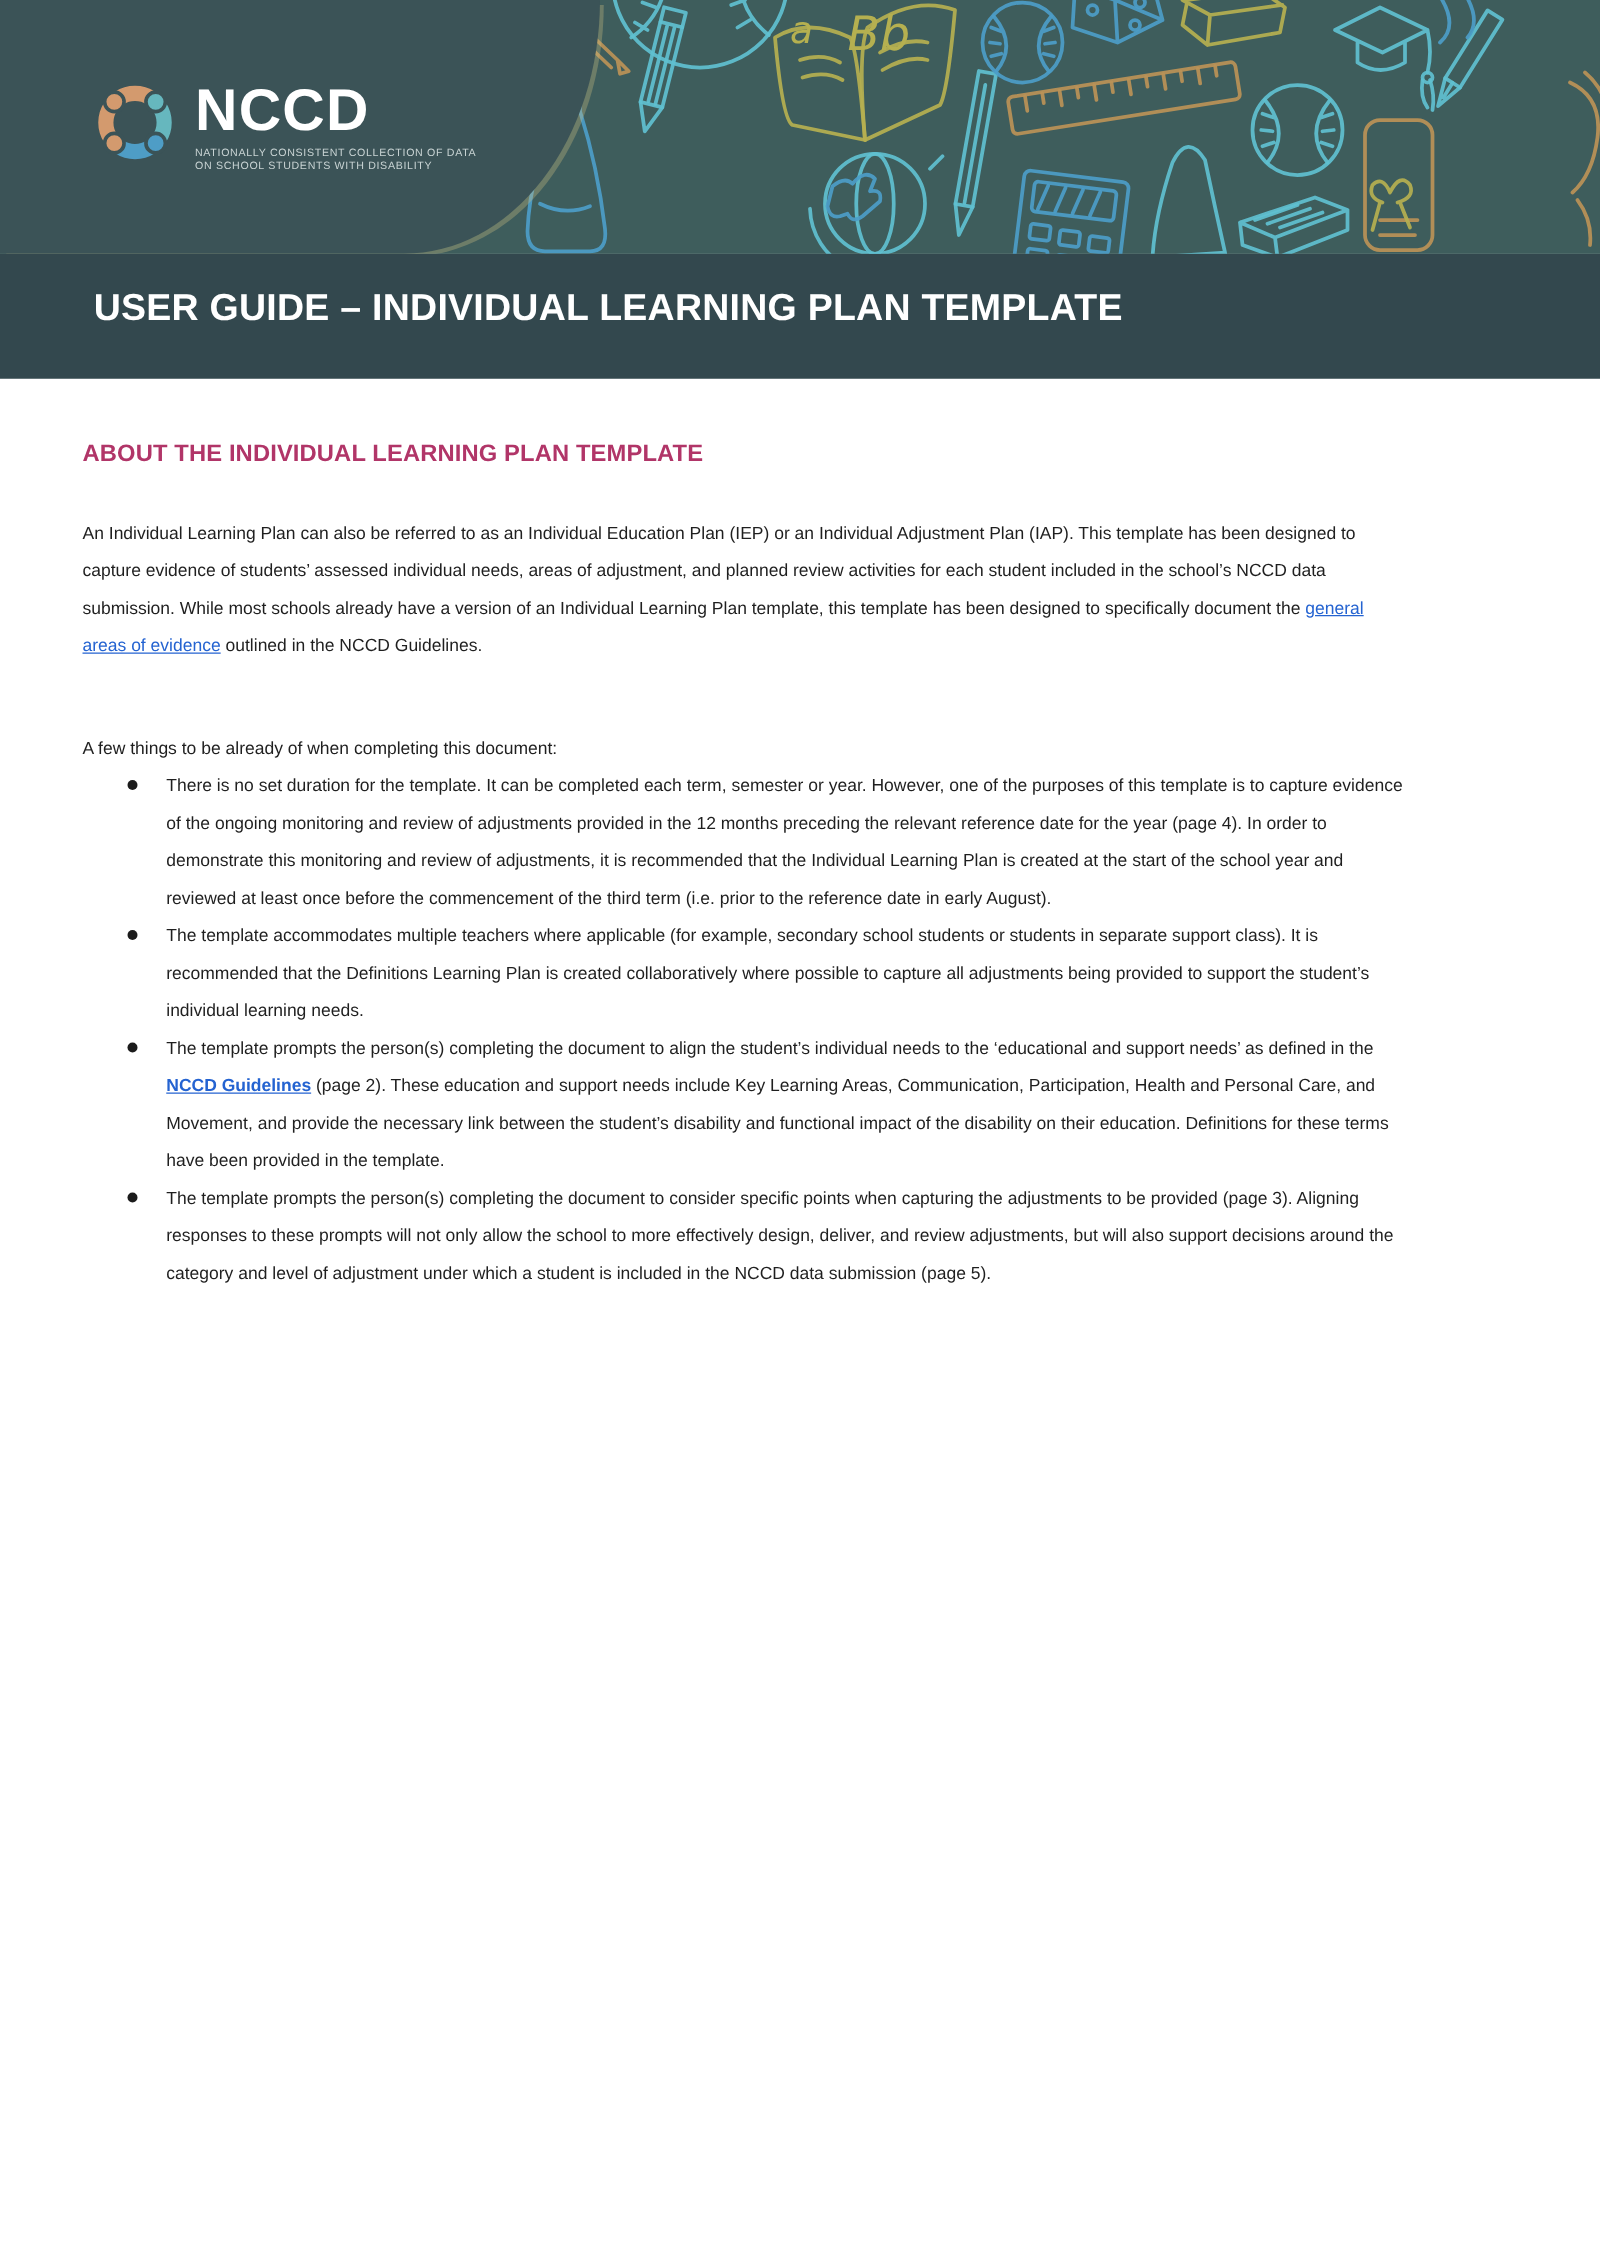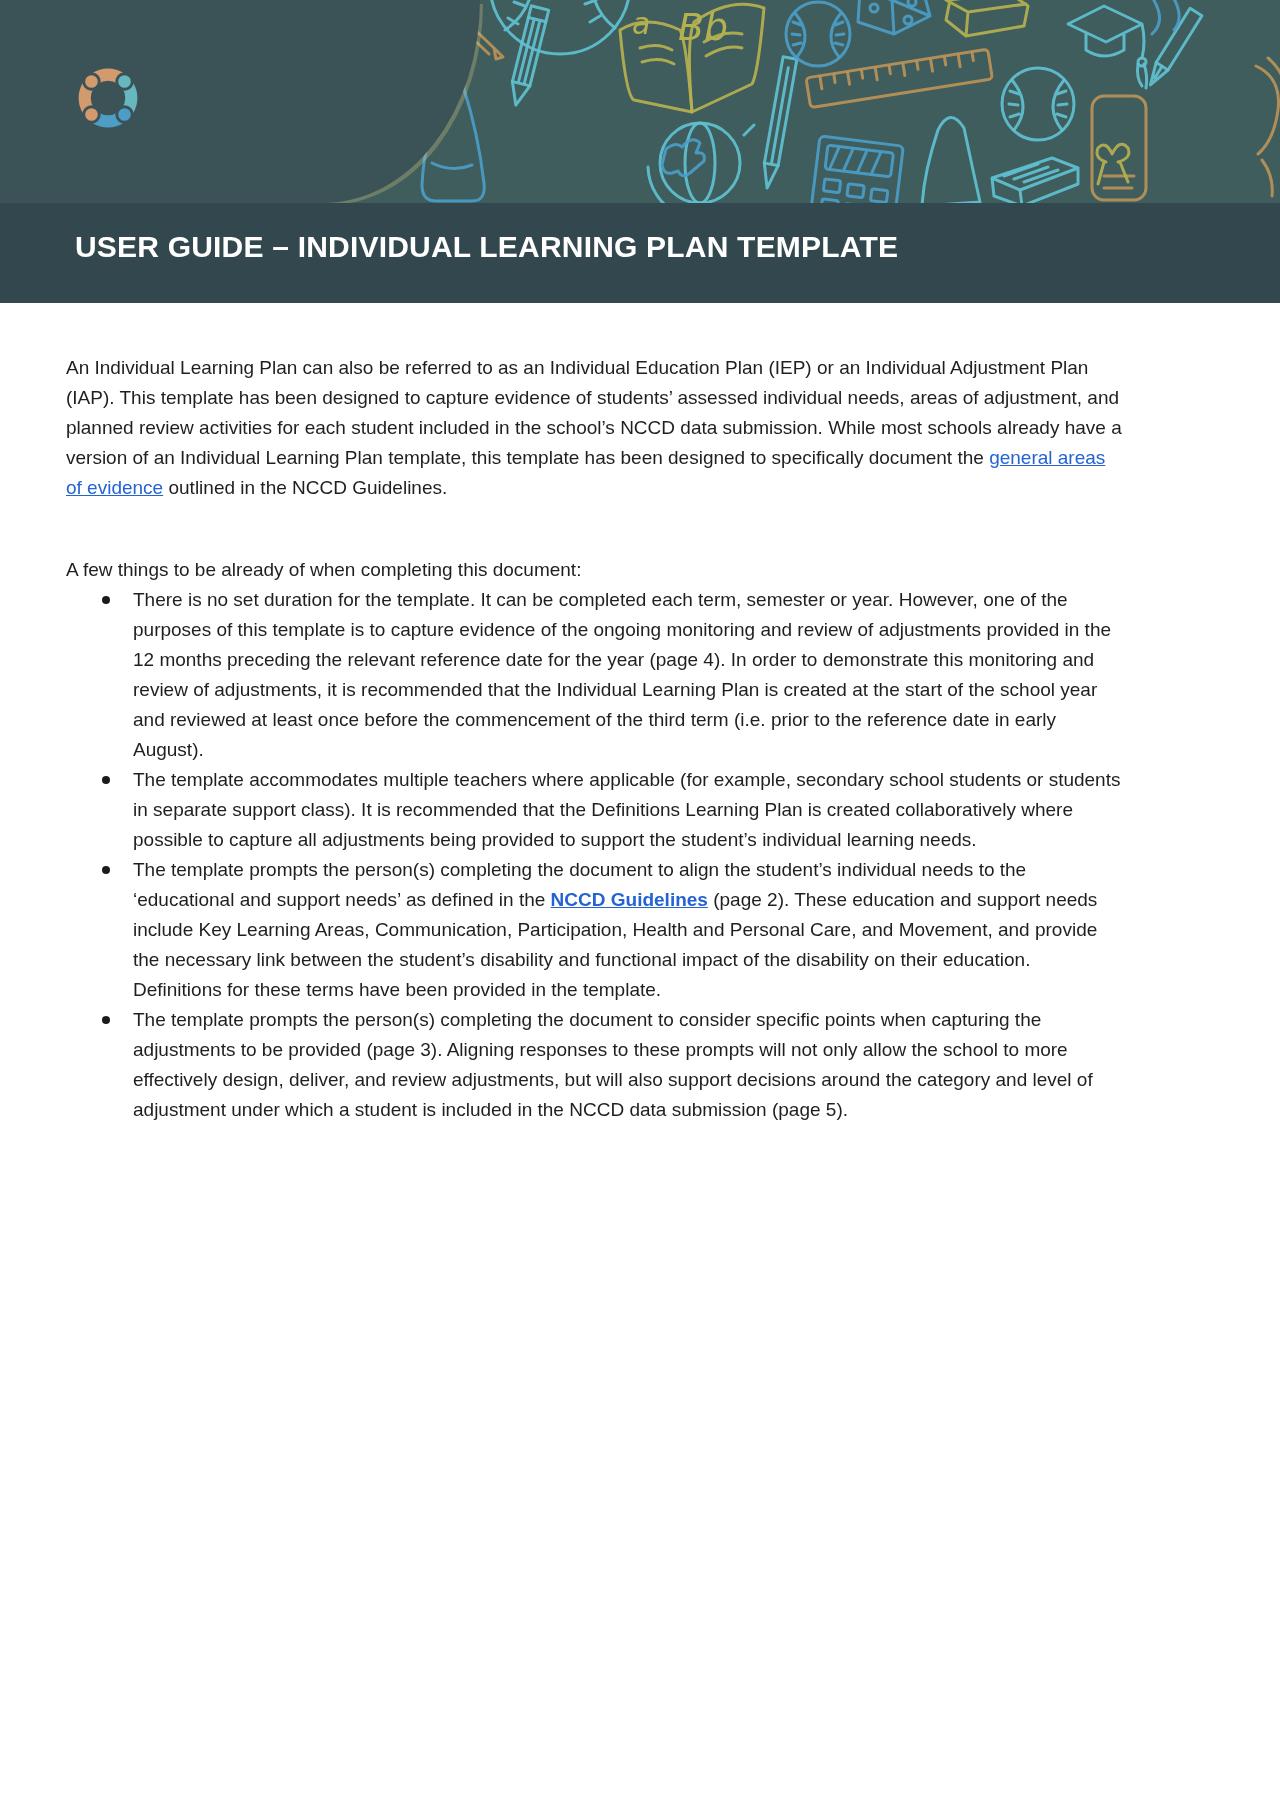--- a/index.html
+++ b/index.html
@@ -25,21 +25,21 @@
   .logo-tagline { margin-top:6px; color:#C9D4D4; font-size:8.5px; letter-spacing:.55px; line-height:10px; font-weight:400; }
   
   .title-band {
     width:1280px; height:100px; background:#33484E;
     display:flex; align-items:center; padding:0 0 12px 75px;
   }
   .title-band h1 { color:#ffffff; font-size:30px; font-weight:700; letter-spacing:.2px; }
   
   main { padding:50px 156px 0 66px; width:1280px; }
   h2.sec { color:#B13568; font-size:19px; font-weight:700; margin:0 0 36px 0; line-height:22px; letter-spacing:.1px; }
-  p.body, li { font-size:19px; line-height:30px; color:#1f1f1f; }
+  p.body, li { font-size:14px; line-height:30px; color:#1f1f1f; }
   p.body { margin:0 0 52px 0; max-width:1058px; }
   p.intro { margin:0 0 0 0; }
   .b { font-weight:400; }
   a.link { color:#2463D1; text-decoration:underline; }
   a.link.b { font-weight:700; }
   ul.bullets { list-style:none; margin:0; max-width:1058px; }
   ul.bullets li { position:relative; padding-left:67px; }
   ul.bullets li::before {
     content:""; position:absolute; left:36px; top:11px;
     width:8px; height:8px; border-radius:50%; background:#1b1b1b;
@@ -171,28 +171,36 @@
         <path d="M22.9,15.9 A24,24 0 0 1 49.1,15.9" stroke="#D39A6E"></path>
         <path d="M56.1,22.9 A24,24 0 0 1 56.1,49.1" stroke="#66B7BE"></path>
         <path d="M49.1,56.1 A24,24 0 0 1 22.9,56.1" stroke="#4E9DC6"></path>
         <path d="M15.9,49.1 A24,24 0 0 1 15.9,22.9" stroke="#D39A6E"></path>
       </g>
       <circle cx="19" cy="19" r="8" fill="#D39A6E" stroke="#3B5357" stroke-width="3"></circle>
       <circle cx="53" cy="19" r="8" fill="#66B7BE" stroke="#3B5357" stroke-width="3"></circle>
       <circle cx="53" cy="53" r="8" fill="#4E9DC6" stroke="#3B5357" stroke-width="3"></circle>
       <circle cx="19" cy="53" r="8" fill="#D39A6E" stroke="#3B5357" stroke-width="3"></circle>
     </svg>
+    <div class="logo-text">
+      <div class="logo-acronym">NCCD</div>
+      <div class="logo-tagline">
+        <div>NATIONALLY CONSISTENT COLLECTION OF DATA</div>
+        <div>ON SCHOOL STUDENTS WITH DISABILITY</div>
+      </div>
+    </div>
   </div>
 </header>
 
 <div class="title-band">
   <h1>USER GUIDE – INDIVIDUAL LEARNING PLAN TEMPLATE</h1>
 </div>
 
 <main>
+  <h2 class="sec">ABOUT THE INDIVIDUAL LEARNING PLAN TEMPLATE</h2>
   <p class="body"><span>An Individual Learning Plan can also be referred to as an Individual Education Plan (IEP) or an Individual Adjustment Plan (IAP). This template has been designed to capture evidence of students’ assessed individual needs, areas of adjustment, and planned review activities for each student included in the school’s NCCD data submission. While most schools already have a version of an Individual Learning Plan template, this template has been designed to specifically document the </span><a href="#" class="link">general areas of evidence</a><span> outlined in the NCCD Guidelines.</span></p>
 
   <p class="body intro">A few things to be already of when completing this document:</p>
 
   <ul class="bullets">
     <li><span class="b">There is no set duration for the template.</span><span> It can be completed each term, semester or year. However, one of the purposes of this template is to capture evidence of the ongoing monitoring and review of adjustments provided in the 12 months preceding the relevant reference date for the year (page 4). In order to demonstrate this monitoring and review of adjustments, it is recommended that the Individual Learning Plan is created at the start of the school year and reviewed at least once before the commencement of the third term (i.e. prior to the reference date in early August).</span></li>
     <li><span class="b">The template accommodates multiple teachers where applicable (for example, secondary school students or students in separate support class).</span><span> It is recommended that the Definitions Learning Plan is created collaboratively where possible to capture all adjustments being provided to support the student’s individual learning needs.</span></li>
     <li><span class="b">The template prompts the person(s) completing the document to align the student’s individual needs to the ‘educational and support needs’ as defined in the </span><a href="#" class="link b">NCCD Guidelines</a><span class="b"> (page 2).</span><span> These education and support needs include Key Learning Areas, Communication, Participation, Health and Personal Care, and Movement, and provide the necessary link between the student’s disability and functional impact of the disability on their education. Definitions for these terms have been provided in the template.</span></li>
     <li><span class="b">The template prompts the person(s) completing the document to consider specific points when capturing the adjustments to be provided (page 3)</span><span>. Aligning responses to these prompts will not only allow the school to more effectively design, deliver, and review adjustments, but will also support decisions around the category and level of adjustment under which a student is included in the NCCD data submission (page 5).</span></li>
   </ul>

